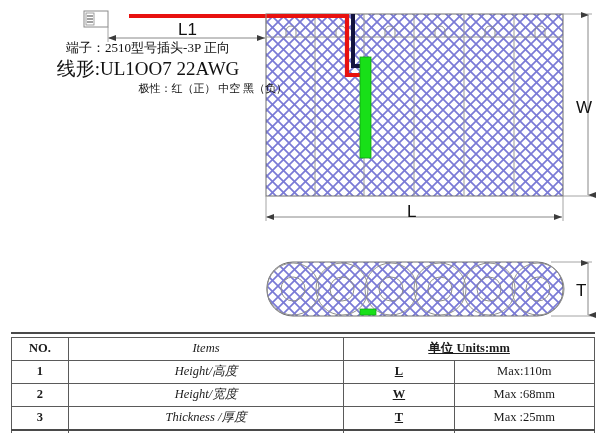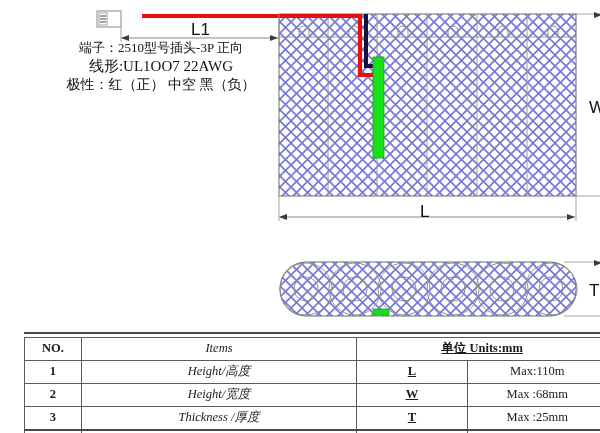--- a/index.html
+++ b/index.html
@@ -1,34 +1,34 @@
 <!DOCTYPE html>
 <html><head>
 <meta charset="utf-8">
 <style>
   html,body{margin:0;padding:0;background:#ffffff;}
   body{
     width:600px;height:433px;position:relative;overflow:hidden;
     font-family:"Liberation Serif","DejaVu Serif",serif;
     color:#1a1a1a;
   }
-  #stage{position:absolute;left:16px;top:0;width:527px;height:433px;}
+  #stage{position:absolute;left:3px;top:0;width:527px;height:433px;}
 
   
   .spec-block{
     position:absolute;left:6px;top:40px;width:278px;
     text-align:center;line-height:1.28;
     font-family:"Liberation Serif","DejaVu Serif",serif;
     font-size:15.5px;color:#111;
     white-space:nowrap;
   }
   .spec-line{display:block;}
   .spec-line.l1{font-size:13px;letter-spacing:0px;}
-  .spec-line.l2{font-size:15px;}
-  .spec-line.l3{font-size:14px;}
+  .spec-line.l2{font-size:19px;}
+  .spec-line.l3{font-size:11px;text-align:right;}
 
   
   .dim-label{
     position:absolute;
     font-family:"Liberation Sans","DejaVu Sans",sans-serif;
     font-size:16px;color:#111;font-weight:400;
     line-height:1;
   }
   .dim-L1{left:175px;top:21px;font-size:17px;}
   .dim-L{left:404px;top:203px;font-size:17px;}

